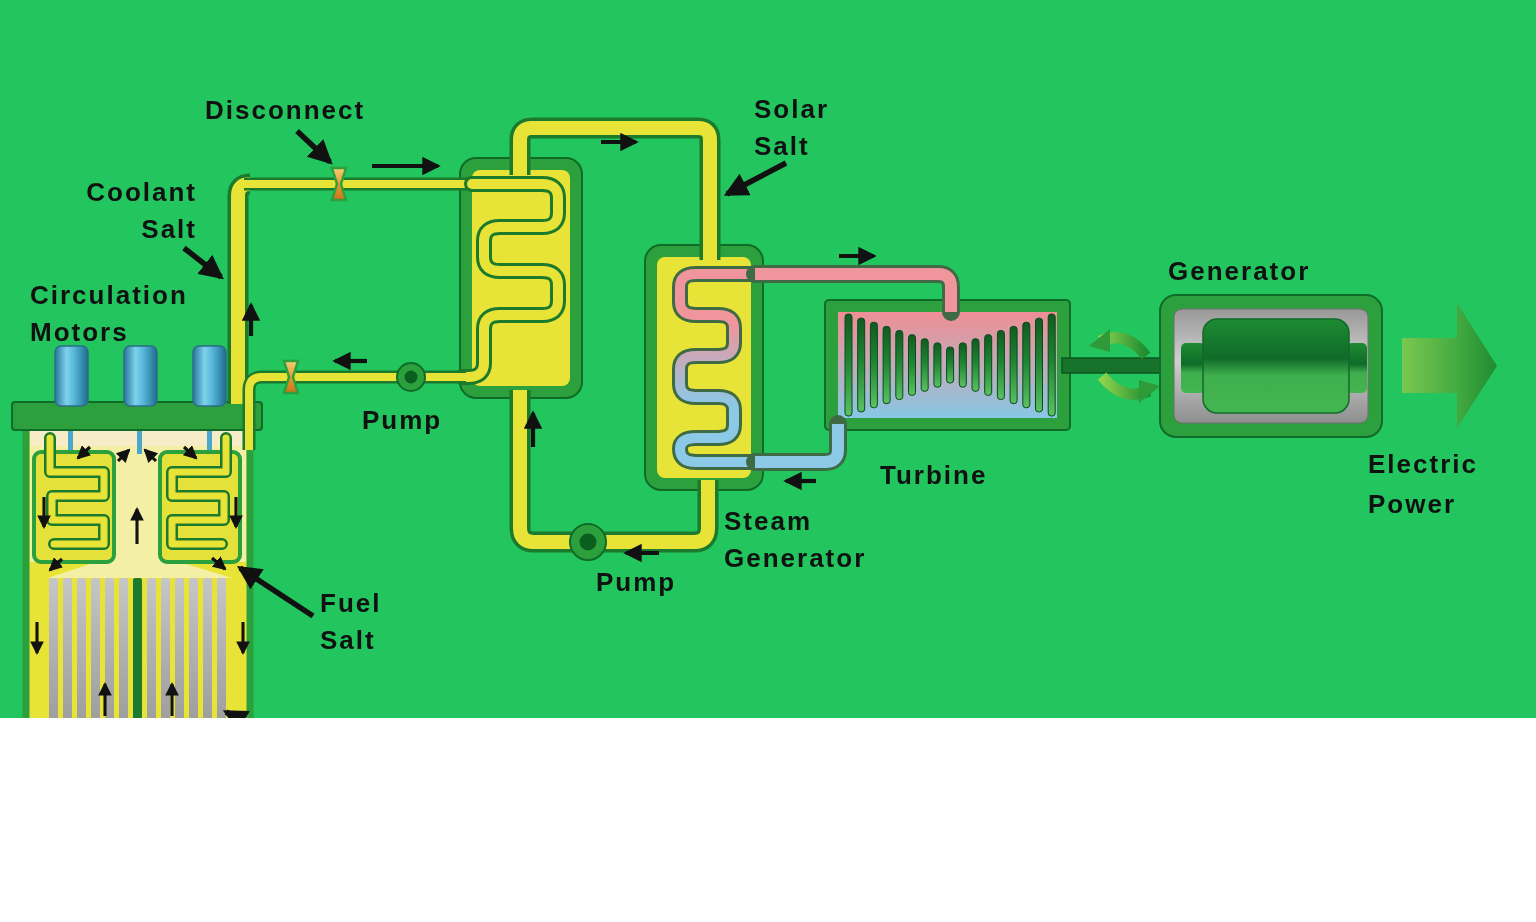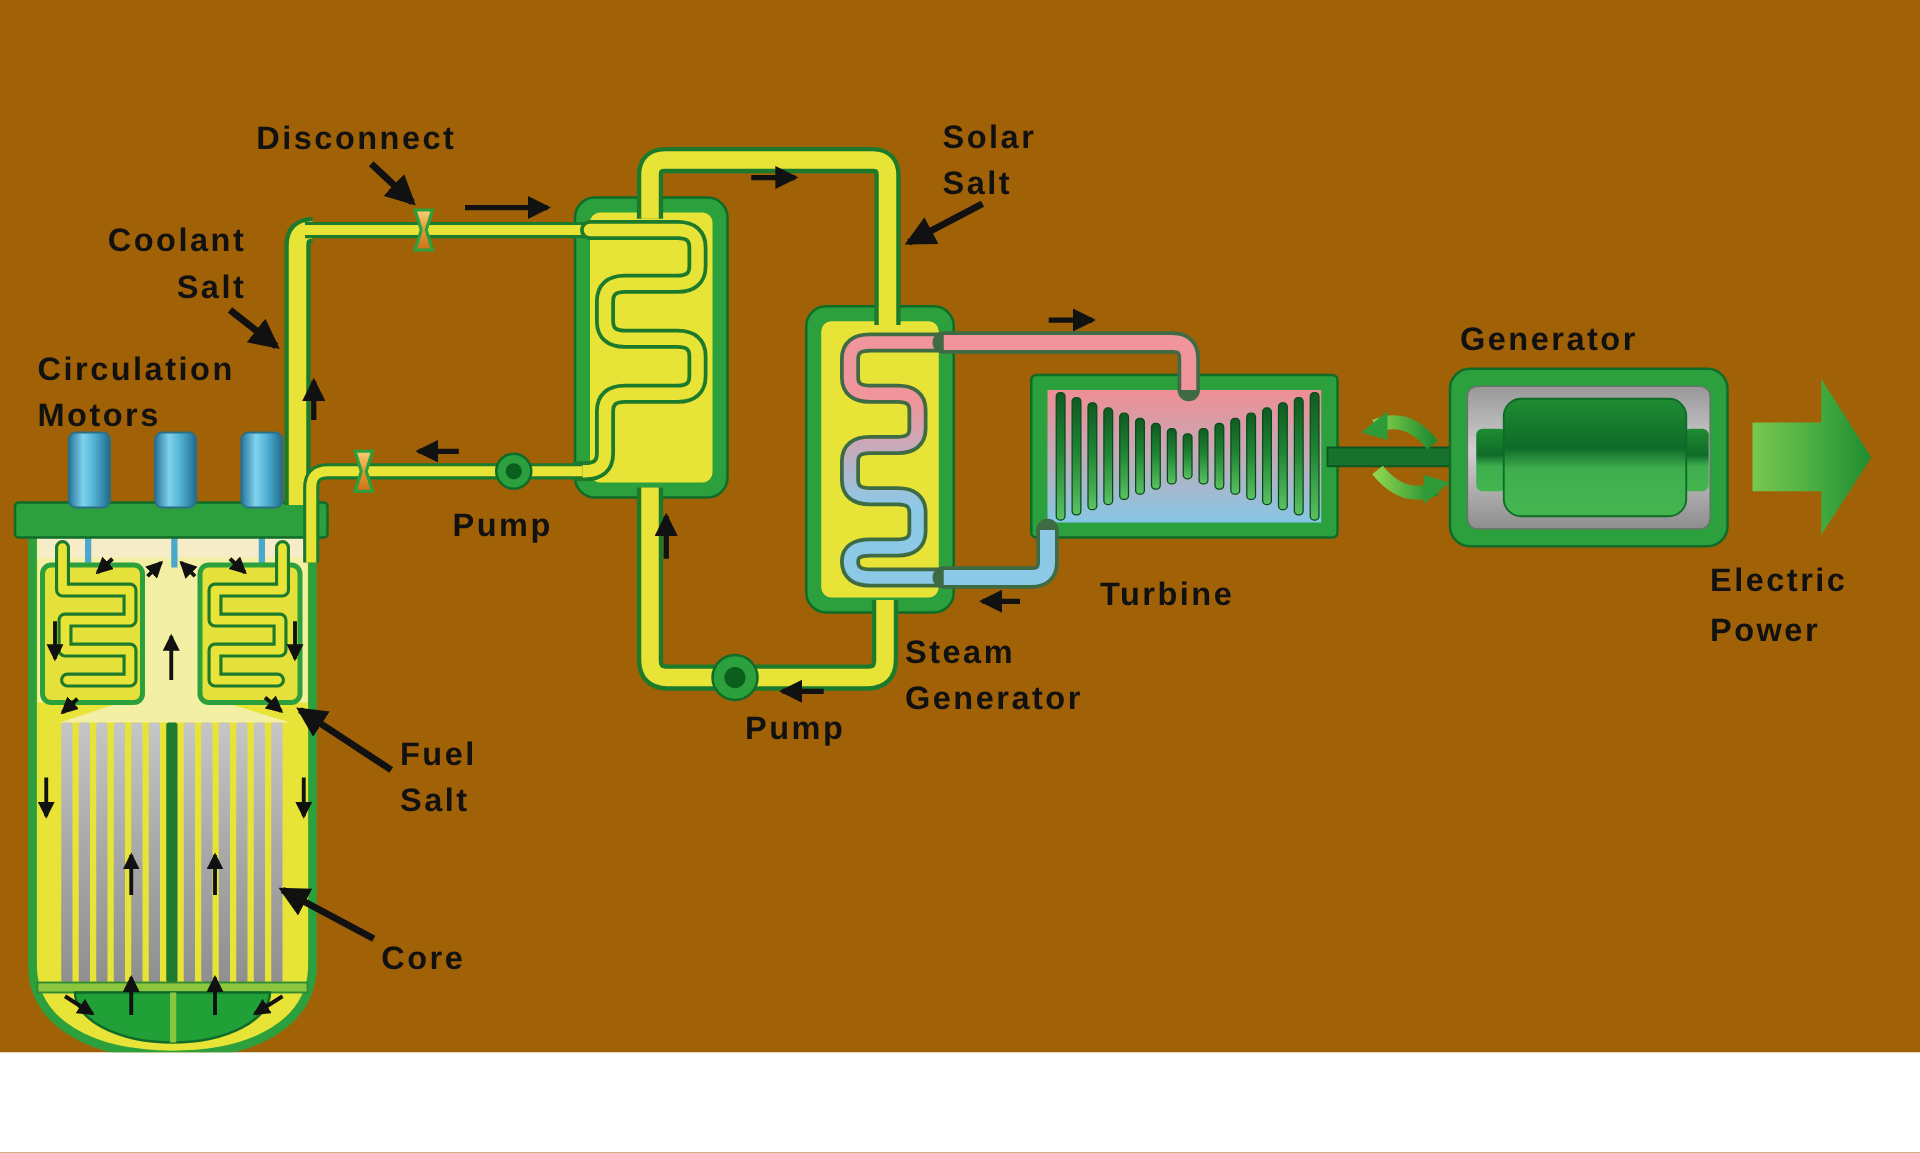--- a/index.html
+++ b/index.html
@@ -1,17 +1,17 @@
 <!DOCTYPE html>
 <html style="--yellow: #E8E437; --box-yellow: #E4E13A; --pale-yellow: #F3EFA4; --cream: #F7ECC8; --green: #2CA03C; --dark-green: #0F6B28; --pipe-outline: #1C7A2C; --bright-green: #21A038; --light-green: #8CC63F; --control-green: #1E7A2E; --motor-blue: #58B6D6; --steam-pink: #F0959B; --water-blue: #8BC9E7; --wet-outline: #3E6B44; --valve-orange: #E89A30; --shaft-green: #17722B; --text-black: #111111;"><head>
 <meta charset="utf-8">
 <style>
   html,body { margin:0; padding:0; background:#ffffff; }
   .stage {
-    position:relative; width:1536px; height:842px; background:#a16207;
+    position:relative; width:1536px; height:718px; background:#22c55e;
     font-family:"Liberation Sans", sans-serif; overflow:hidden;text-align:center;
   }
   svg { display:block; }
   .lbl {
     font-family:"Liberation Sans", sans-serif;
     font-weight:bold; font-size:26px; letter-spacing:2px;
     fill:var(--text-black);
   }
   .frame   { fill:var(--green); stroke:var(--dark-green); stroke-width:2; }
   .shell   { fill:var(--yellow); }

